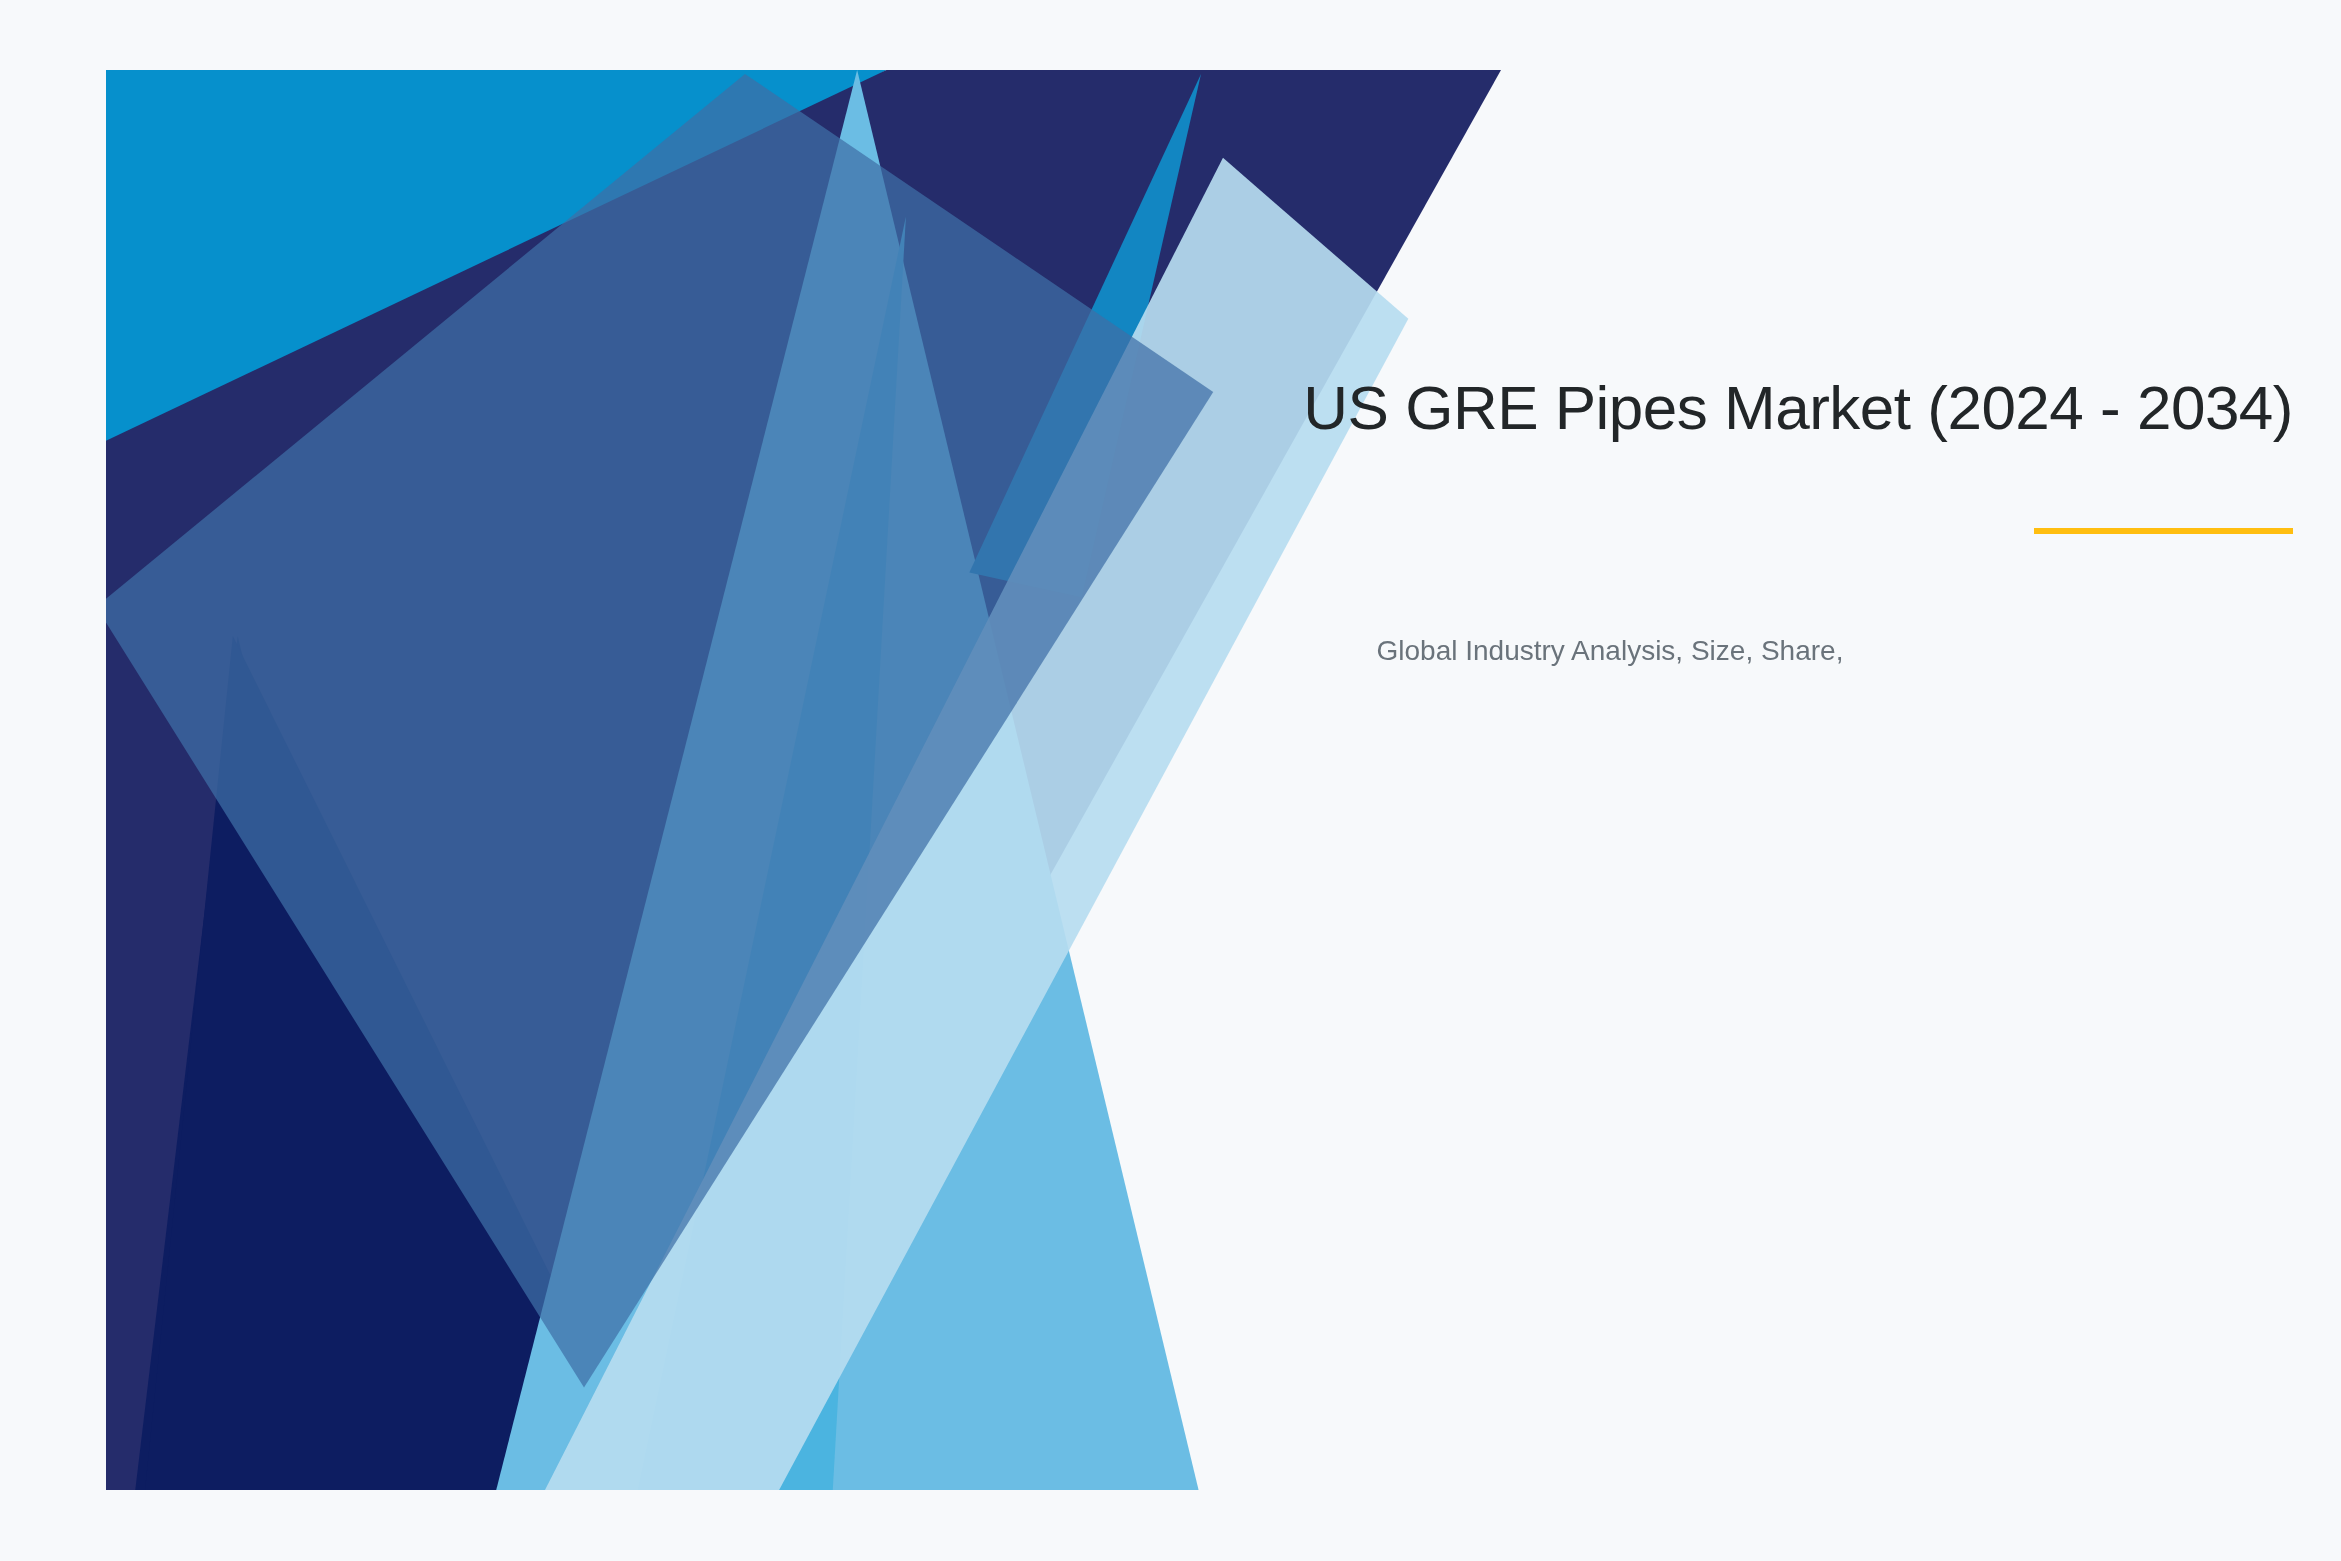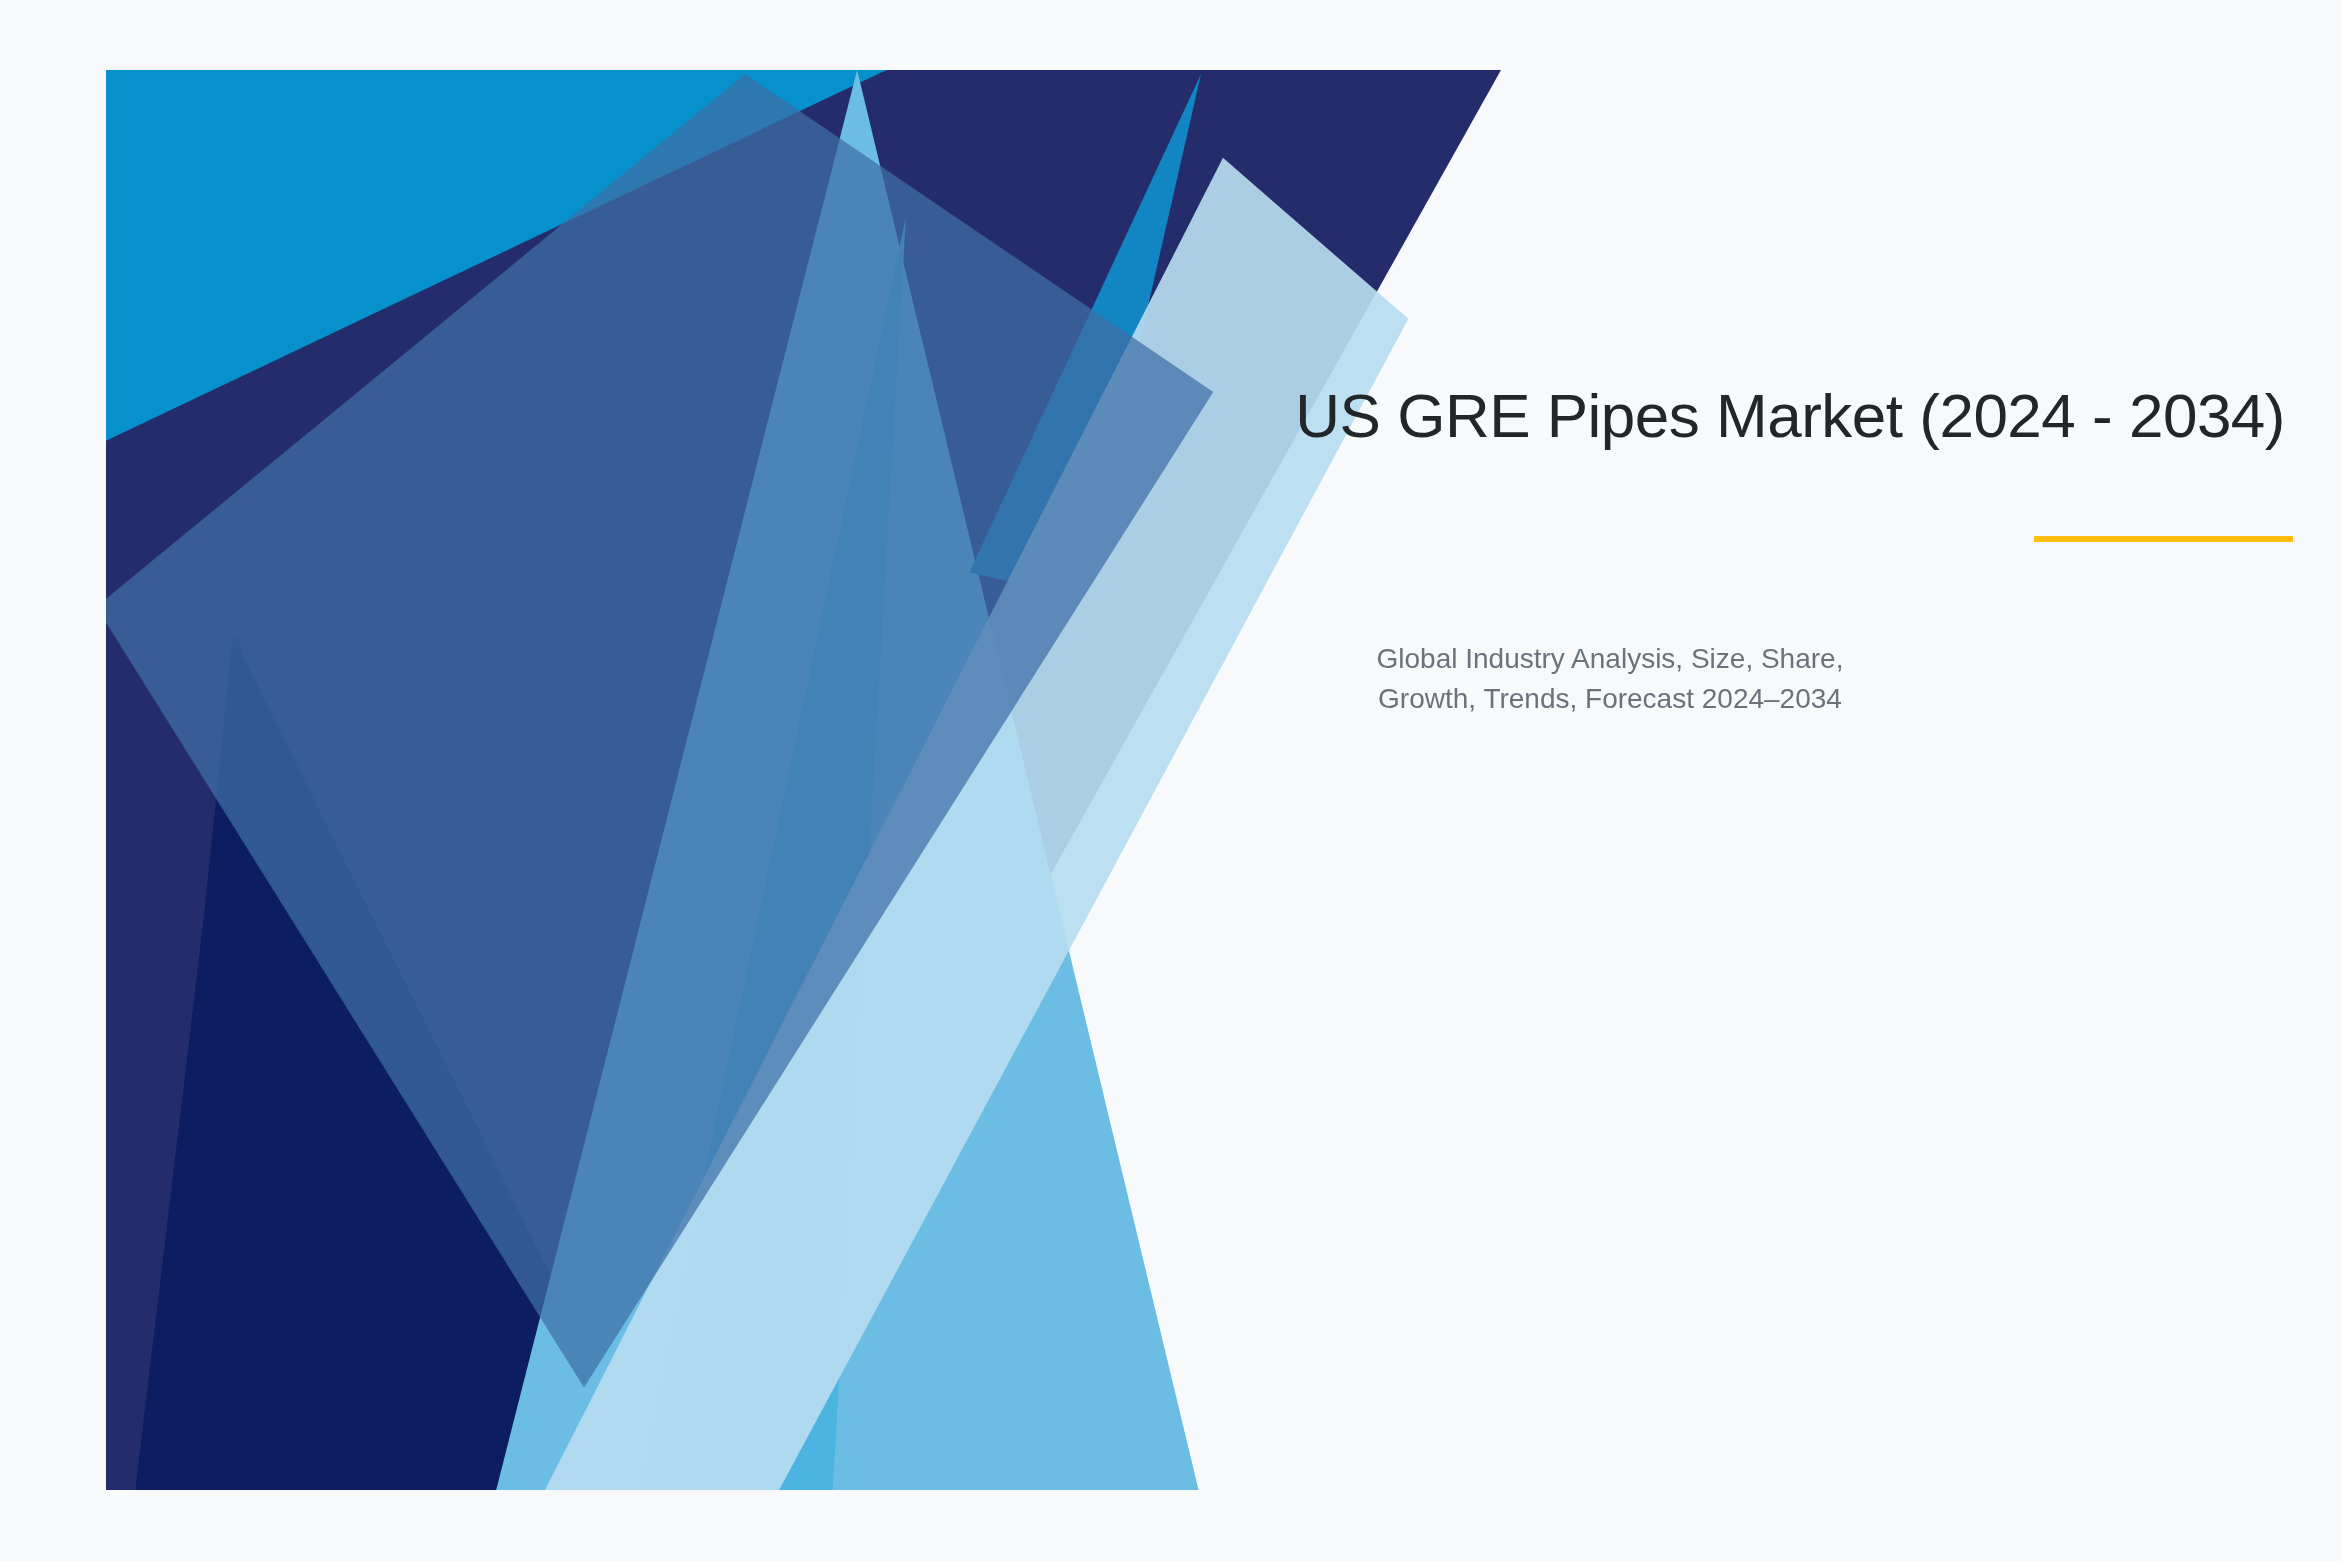--- a/index.html
+++ b/index.html
@@ -39,21 +39,21 @@
     text-align: right;
     z-index: 5;
   }
   .slide-title {
     font-family: "Liberation Sans", sans-serif;
     font-size: 62px;
     font-weight: 400;
     color: #222628;
     line-height: 1.18;
     letter-spacing: -0.5px;
-    margin: 8px;
+    margin: 0;
     white-space: nowrap;
   }
   .accent-rule-wrap {
     display: flex;
     justify-content: flex-end;
     margin-top: 84px;
   }
   .accent-rule {
     width: 259px;
     height: 6.3px;
@@ -104,18 +104,17 @@
 
   <div class="text-block">
     <h1 class="slide-title">US GRE Pipes Market (2024 - 2034)</h1>
 
     <div class="accent-rule-wrap">
       <div class="accent-rule"></div>
     </div>
 
     <p class="slide-subtitle">
       <span class="subtitle-line">Global Industry Analysis, Size, Share,</span>
-      <span class="subtitle-line">Growth, Trends, Forecast 2024–2034</span>
     </p>
   </div>
 
 </div>
 
 
 </body></html>

